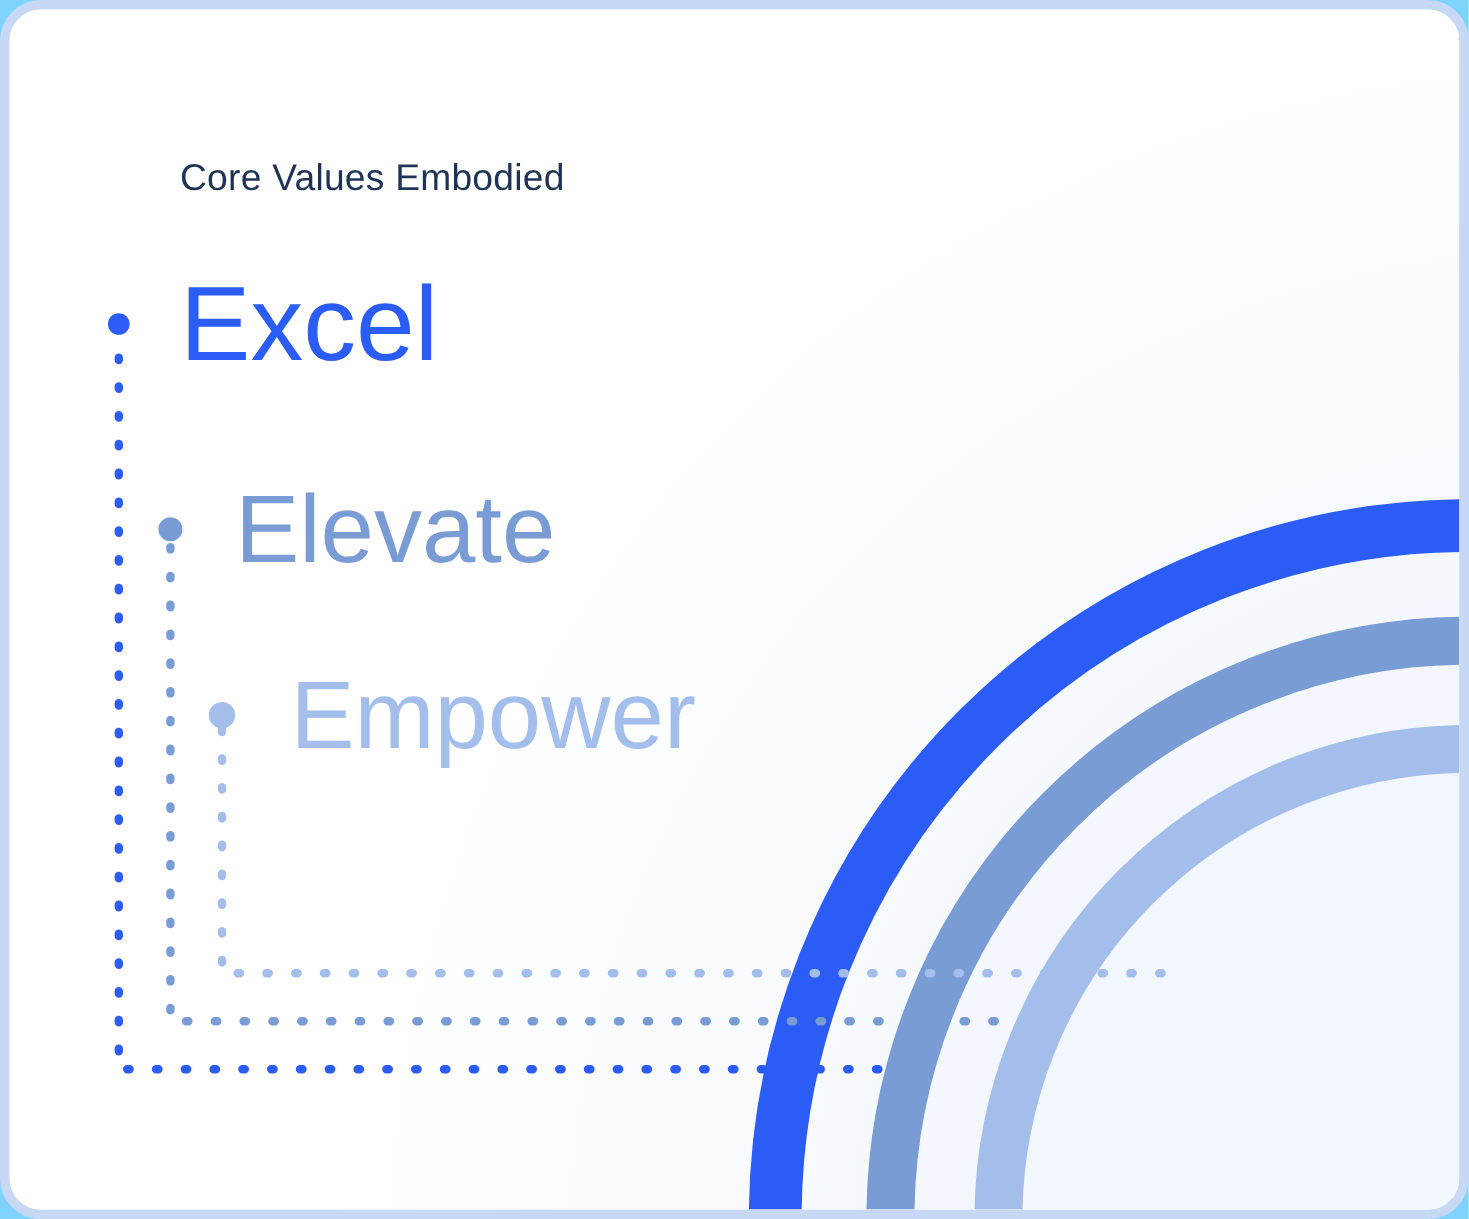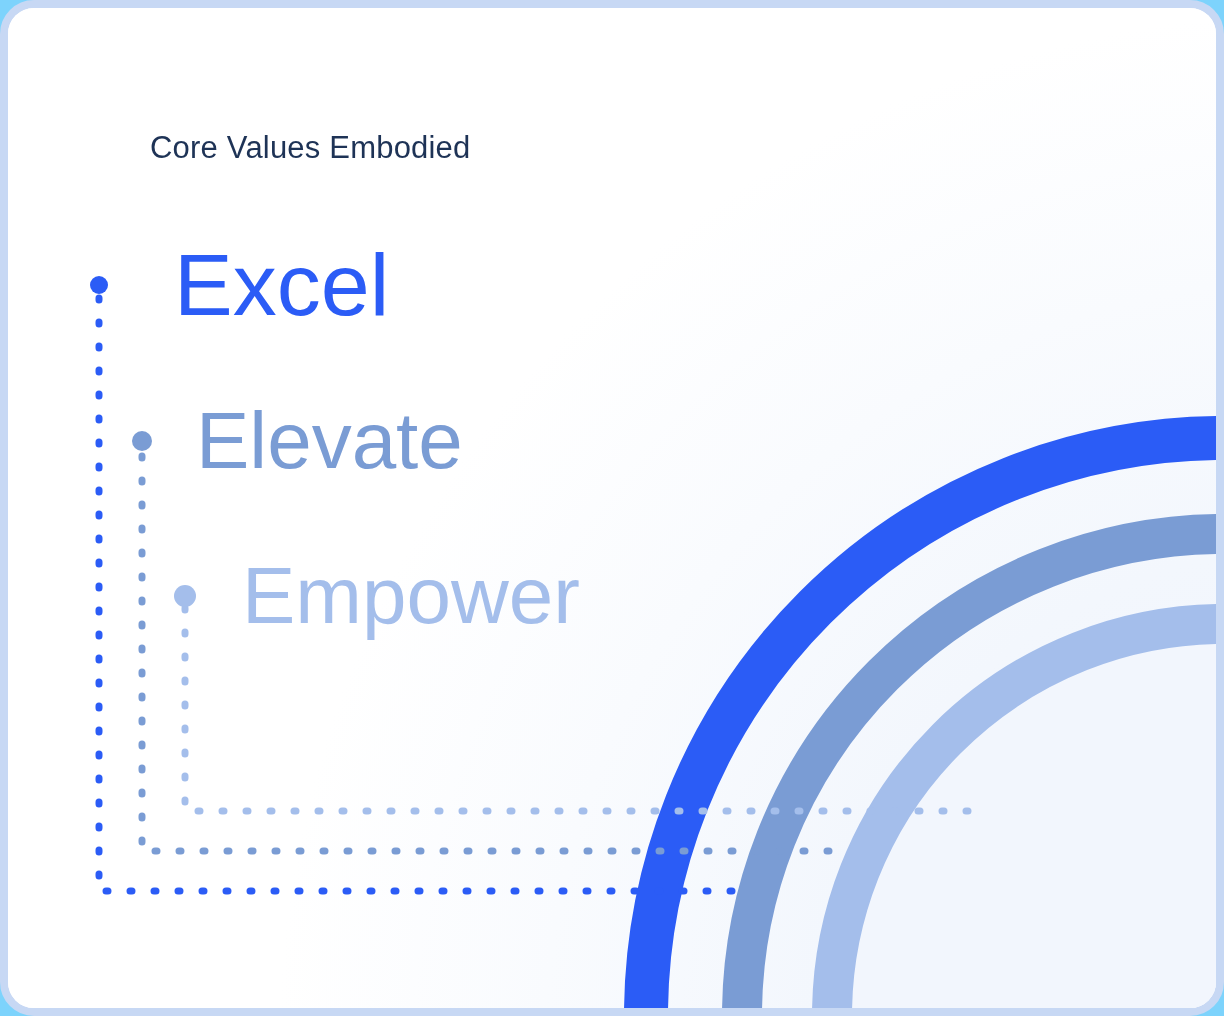--- a/index.html
+++ b/index.html
@@ -75,21 +75,21 @@
     white-space: nowrap;
     display: flex;
     align-items: center;
   }
   .value-label {
     font-weight: 400;
     line-height: 1;
     white-space: nowrap;
   }
 
-  .row-0 { left: 82px;  top: 233px; gap: 24px; }
+  .row-0 { left: 82px;  top: 218px; }
   .row-1 { left: 124px; top: 393px; }
   .row-2 { left: 166px; top: 548px; }
 
   .row-0 .value-label { font-size: 88px; color: #2b5cf6; margin-left: 42px; }
   .row-1 .value-label { font-size: 80px; color: #7a9cd4; margin-left: 44px; }
   .row-2 .value-label { font-size: 80px; color: #a4beeb; margin-left: 46px; }
 
   .bullet-dot {
     border-radius: 50%;
     flex: 0 0 auto;

